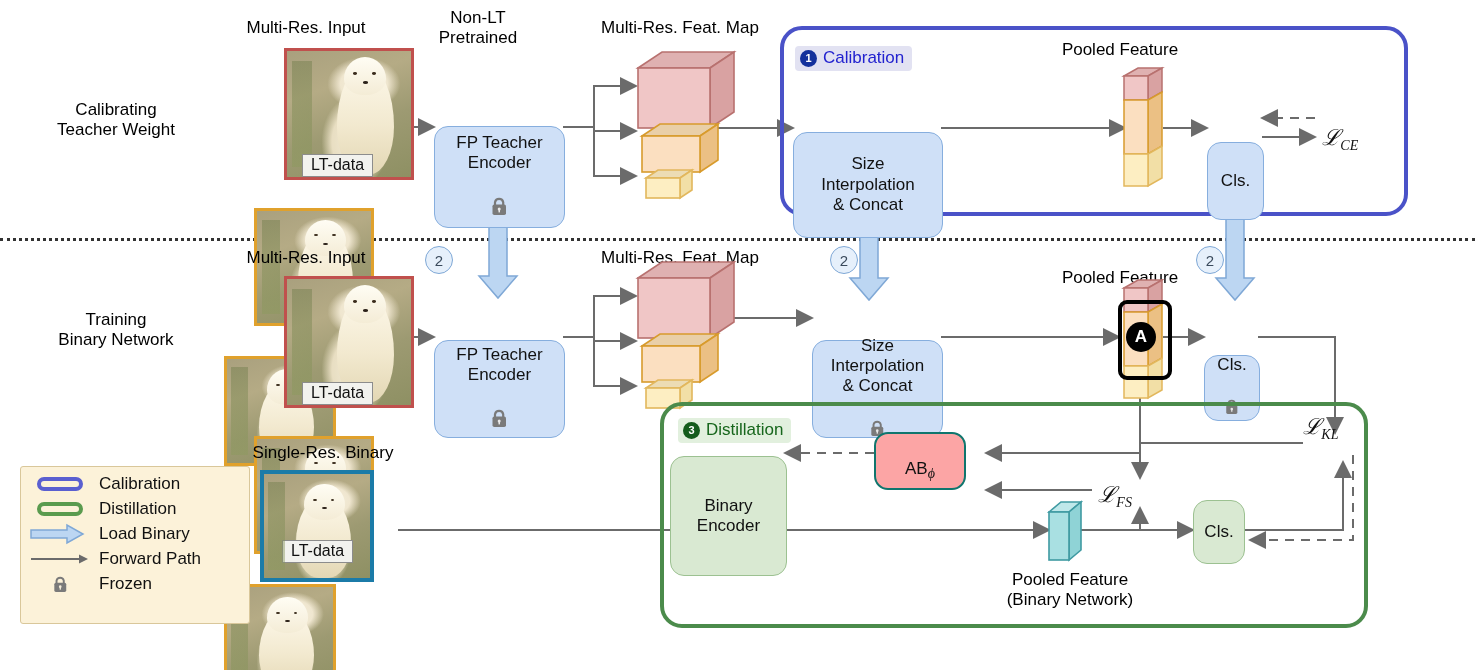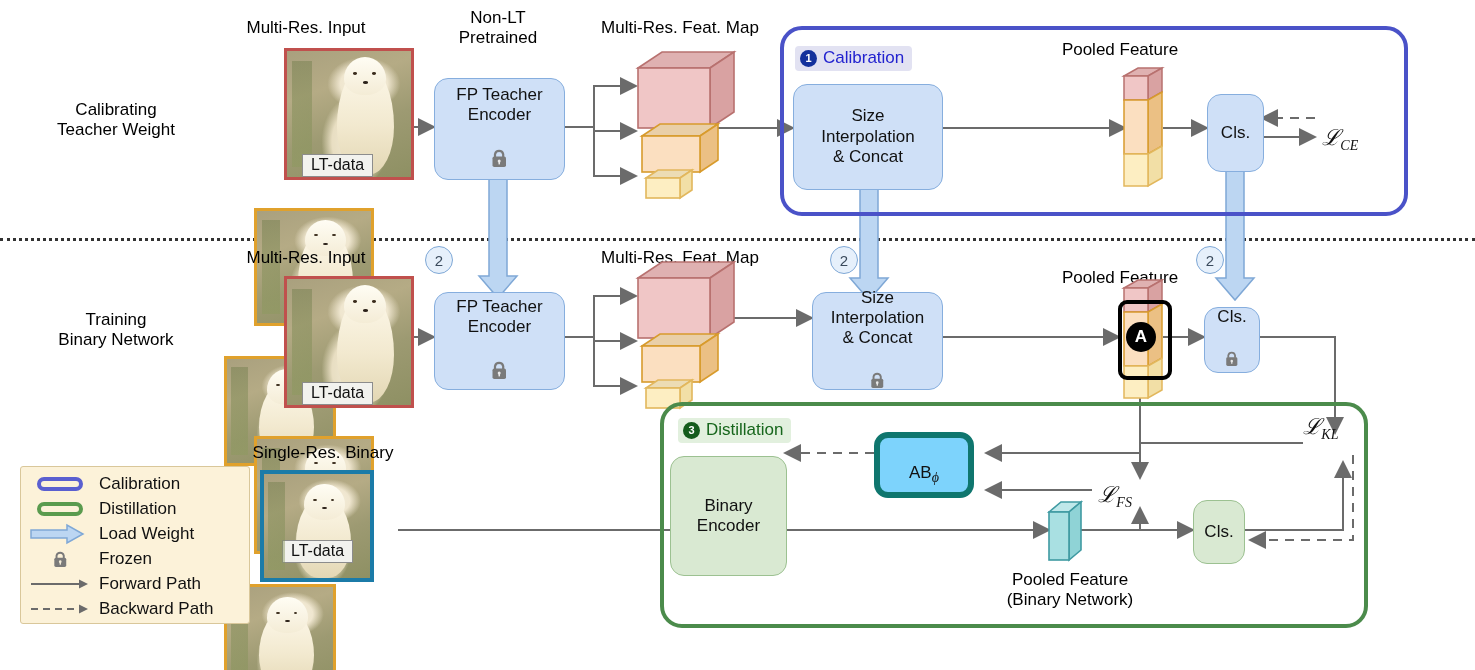--- a/index.html
+++ b/index.html
@@ -18,23 +18,23 @@
   .badge-cal{background:#e2e2f2;color:#2323cf;}
   .badge-dis{background:#e2f0de;color:#17661c;}
   .num{display:inline-flex;align-items:center;justify-content:center;width:17px;height:17px;border-radius:50%;
        color:#fff;font-size:11px;font-weight:bold;}
   .num-blue{background:#14319c;}
   .num-green{background:#145c1c;}
 
   
   .node{border-radius:14px;display:flex;flex-direction:column;align-items:center;justify-content:center;
         text-align:center;font-size:17px;line-height:1.2;white-space:pre-line;}
-  .node-blue{background:#cfe0f7;border:1px solid #86aede;}
+  .node-blue{background:#cfe0f7;border:1px solid #86aede;margin-top:48px;}
   .node-green{background:#d9e9d2;border:1px solid #9cc191;}
-  .node-purple{background:#7dd3fc;border:6px solid #0f766e;align-items:center;}
+  .node-purple{background:#fca5a5;border:2px solid #0f766e;align-items:center;}
 
   
   .lock{display:block;margin-top:2px;}
 
   
   .divider{border-top:3px dotted #333;}
 
   
   svg{overflow:visible;}
 
@@ -170,21 +170,21 @@
     <div class="ph-dog" style="left:30%;top:22%;width:52%;height:78%;"></div>
     <div class="ph-head" style="left:38%;top:10%;width:38%;height:34%;">
       <div class="ph-eye" style="left:22%;top:40%;"></div>
       <div class="ph-eye" style="left:66%;top:40%;"></div>
       <div class="ph-nose" style="left:44%;top:64%;"></div>
     </div>
   </div>
   <div class="tag" style="left:78px;top:106px;">LT-data</div>
 </div>
 
-<div class="abs lbl" style="left:408px;top:8px;width:180px;">Non-LT
+<div class="abs lbl" style="left:388px;top:8px;width:180px;">Non-LT
 Pretrained</div>
 
 <div class="abs node node-blue" style="left:434px;top:78px;width:129px;height:100px;">
   <span>FP Teacher
 Encoder</span>
   <span class="lock">
     <svg width="17" height="20" viewBox="0 0 17 20">
         <path d="M4 9V6.2A4.2 4.2 0 0 1 12.2 6.2V9" fill="none" stroke="#7a7a7a" stroke-width="2.2"></path>
         <rect x="1.5" y="8.5" width="13.5" height="10.5" rx="1.8" fill="#7a7a7a"></rect>
         <circle cx="8.2" cy="13" r="1.5" fill="#e9e9e9"></circle>
@@ -425,44 +425,35 @@
         <span class="cap-green"></span>
       </span>
     <span>Distillation</span>
   </div>
   <div class="legend-row">
     <span class="legend-key">
       <svg width="62" height="22" viewBox="0 0 62 22">
           <path d="M2,7 h36 v-5 l16,9 l-16,9 v-5 h-36 z" fill="#bcd6f2" stroke="#7fa8d6" stroke-width="1.5"></path>
         </svg>
     </span>
-    <span>Load Weight</span>
+    <span>Load Binary</span>
+  </div>
+  <div class="legend-row">
+    <span class="legend-key">
+      <svg width="62" height="12" viewBox="0 0 62 12">
+          <line x1="2" y1="6" x2="50" y2="6" stroke="#6b6b6b" stroke-width="2"></line>
+          <path d="M50,1.5 L59,6 L50,10.5 z" fill="#6b6b6b"></path>
+        </svg>
+    </span>
+    <span>Forward Path</span>
   </div>
   <div class="legend-row">
     <span class="legend-key">
       <svg width="15" height="18" viewBox="0 0 17 20">
           <path d="M4 9V6.2A4.2 4.2 0 0 1 12.2 6.2V9" fill="none" stroke="#7a7a7a" stroke-width="2.2"></path>
           <rect x="1.5" y="8.5" width="13.5" height="10.5" rx="1.8" fill="#7a7a7a"></rect>
           <circle cx="8.2" cy="13" r="1.5" fill="#f5eeda"></circle>
           <rect x="7.5" y="13" width="1.5" height="3.4" fill="#f5eeda"></rect>
         </svg>
     </span>
     <span>Frozen</span>
   </div>
-  <div class="legend-row">
-    <span class="legend-key">
-      <svg width="62" height="12" viewBox="0 0 62 12">
-          <line x1="2" y1="6" x2="50" y2="6" stroke="#6b6b6b" stroke-width="2"></line>
-          <path d="M50,1.5 L59,6 L50,10.5 z" fill="#6b6b6b"></path>
-        </svg>
-    </span>
-    <span>Forward Path</span>
-  </div>
-  <div class="legend-row">
-    <span class="legend-key">
-      <svg width="62" height="12" viewBox="0 0 62 12">
-          <line x1="2" y1="6" x2="50" y2="6" stroke="#6b6b6b" stroke-width="2" stroke-dasharray="7 5"></line>
-          <path d="M50,1.5 L59,6 L50,10.5 z" fill="#6b6b6b"></path>
-        </svg>
-    </span>
-    <span>Backward Path</span>
-  </div>
 </div>
 
 </body></html>

